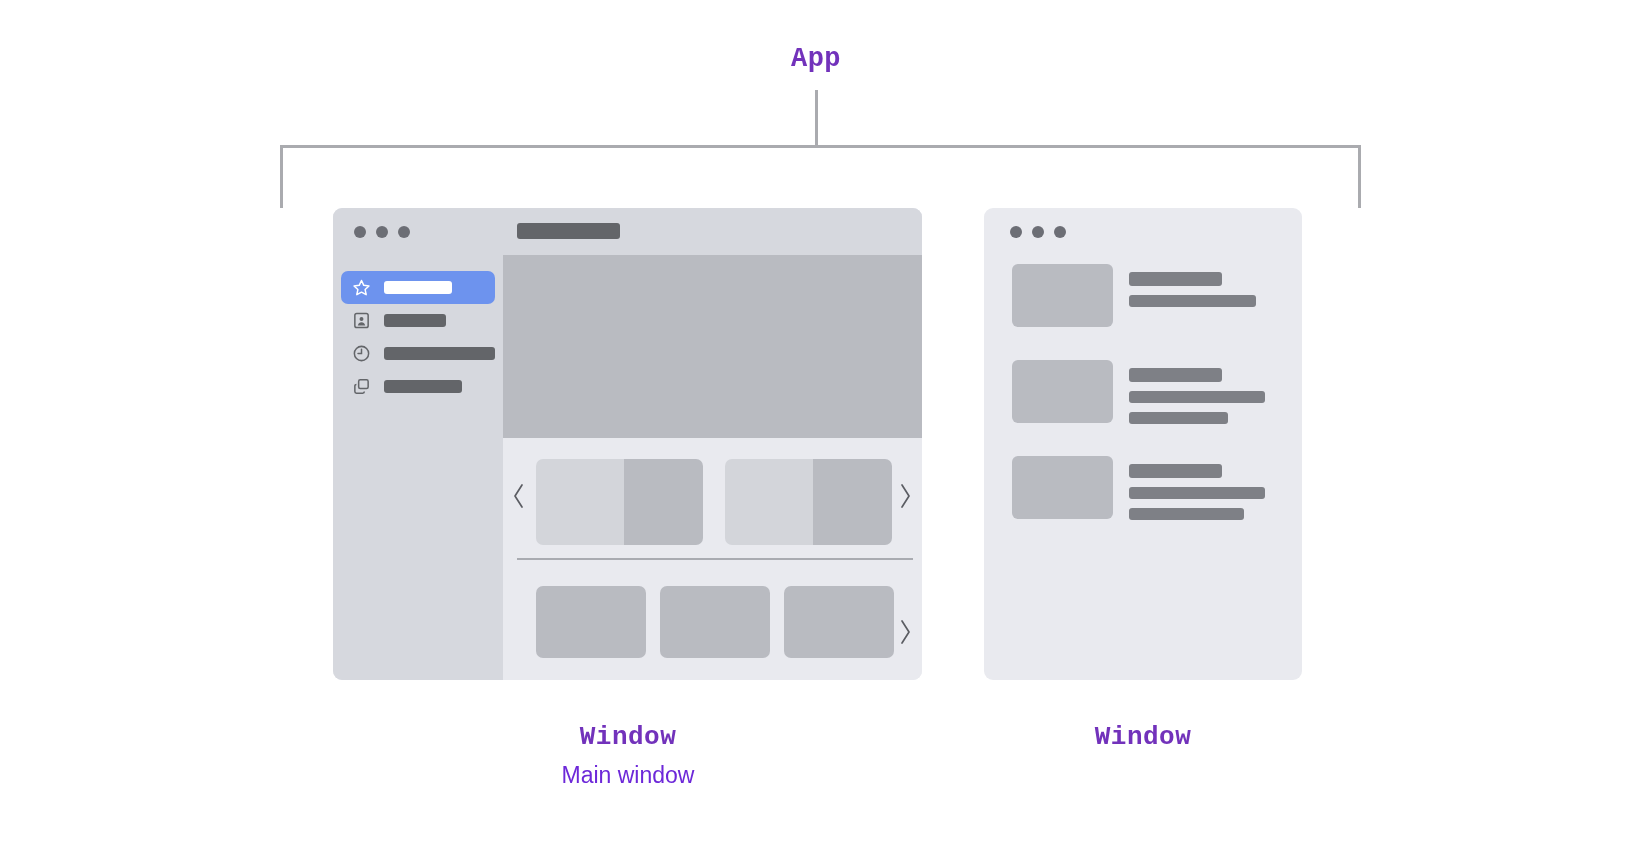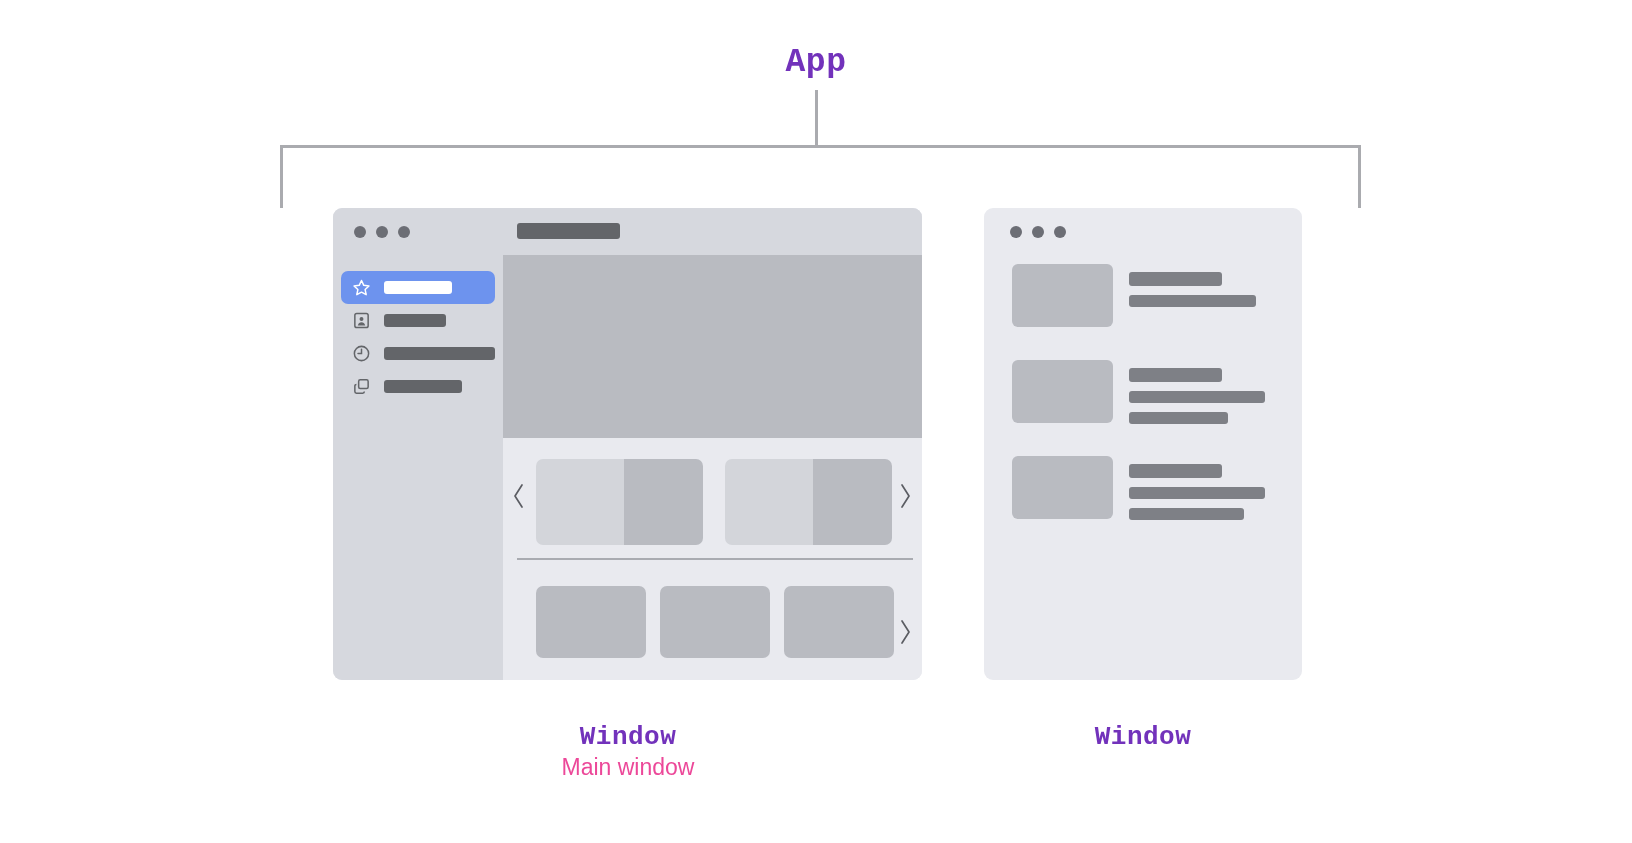--- a/index.html
+++ b/index.html
@@ -18,21 +18,21 @@
   }
 
   
   #app-label {
     position: absolute;
     left: 0;
     top: 44px;
     width: 1632px;
     text-align: center;
     font-family: "Liberation Mono", monospace;
-    font-size: 33px;
+    font-size: 27px;
     font-weight: 700;
     color: #7232bb;
     letter-spacing: 0.5px;
   }
   #app-stem {
     position: absolute;
     left: 815px;
     top: 90px;
     width: 3px;
     height: 56px;
@@ -282,24 +282,24 @@
   #caption-main { left: 463px; top: 722px; width: 330px; }
   #caption-aux  { left: 978px; top: 722px; width: 330px; }
   .caption-kind {
     font-family: "Liberation Mono", monospace;
     font-size: 26px;
     font-weight: 700;
     color: #7232bb;
     letter-spacing: 0.5px;
   }
   .caption-desc {
-    margin-top: 2px;
+    margin-top: 10px;
     font-family: "Liberation Sans", sans-serif;
     font-size: 23px;
-    color: #ec4899;
+    color: #6d28d9;
   }
 </style>
 </head>
 <body>
 
 <div id="app-label">App</div>
 <div id="app-stem"></div>
 <div id="bracket-rail"></div>
 <div id="bracket-stem-left"></div>
 <div id="bracket-stem-right"></div>

